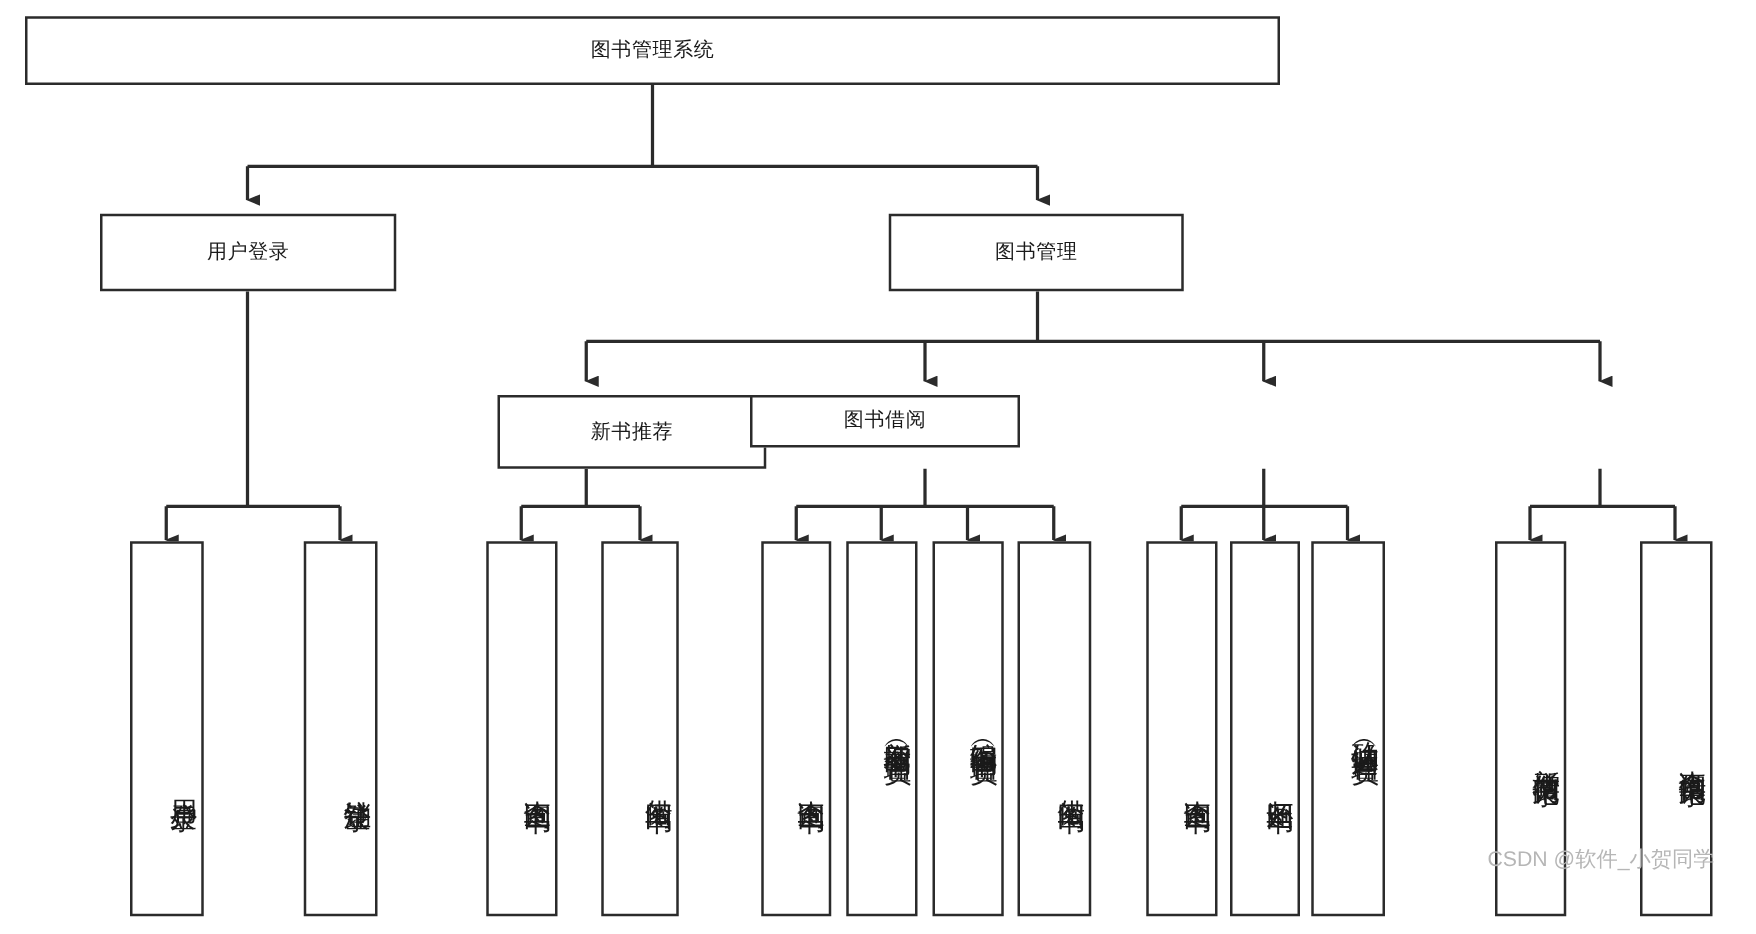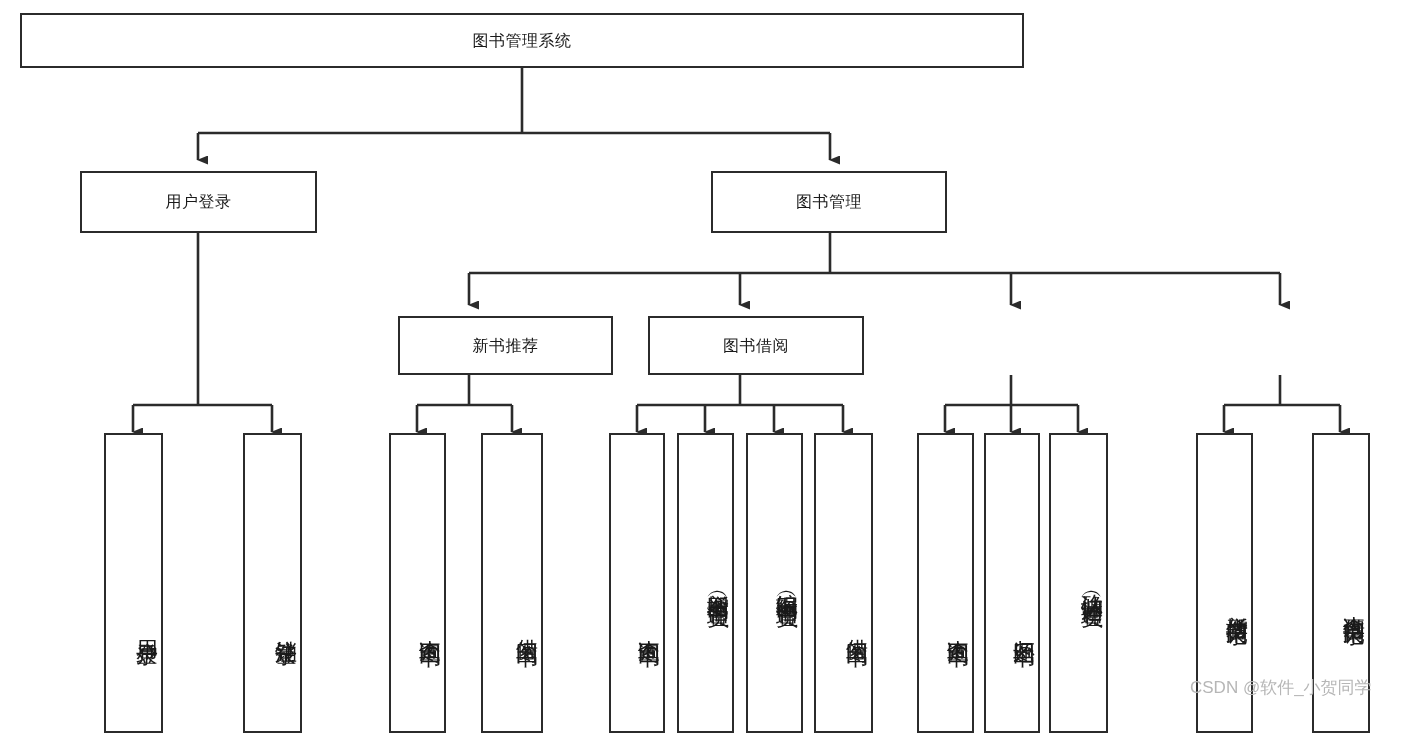--- a/index.html
+++ b/index.html
@@ -123,21 +123,21 @@
   <div class="node h" style="left:80px; top:171px; width:237px; height:62px;">
     <span>用户登录</span>
   </div>
   <div class="node h" style="left:711px; top:171px; width:236px; height:62px;">
     <span>图书管理</span>
   </div>
 
   <div class="node h" style="left:362px; top:316px; width:215px; height:59px;margin-left:36px;">
     <span>新书推荐</span>
   </div>
-  <div class="node h" style="left:648px; top:316px; width:216px; height:59px;">
+  <div class="node h" style="left:600px; top:316px; width:216px; height:42px;">
     <span>图书借阅</span>
   </div>
 
   <div class="node v" style="left:104px; top:433px; width:59px; height:300px; padding-top:85px;">
     <span>用户登录</span>
   </div>
   <div class="node v" style="left:243px; top:433px; width:59px; height:300px; padding-top:85px;">
     <span>注销登录</span>
   </div>
 

